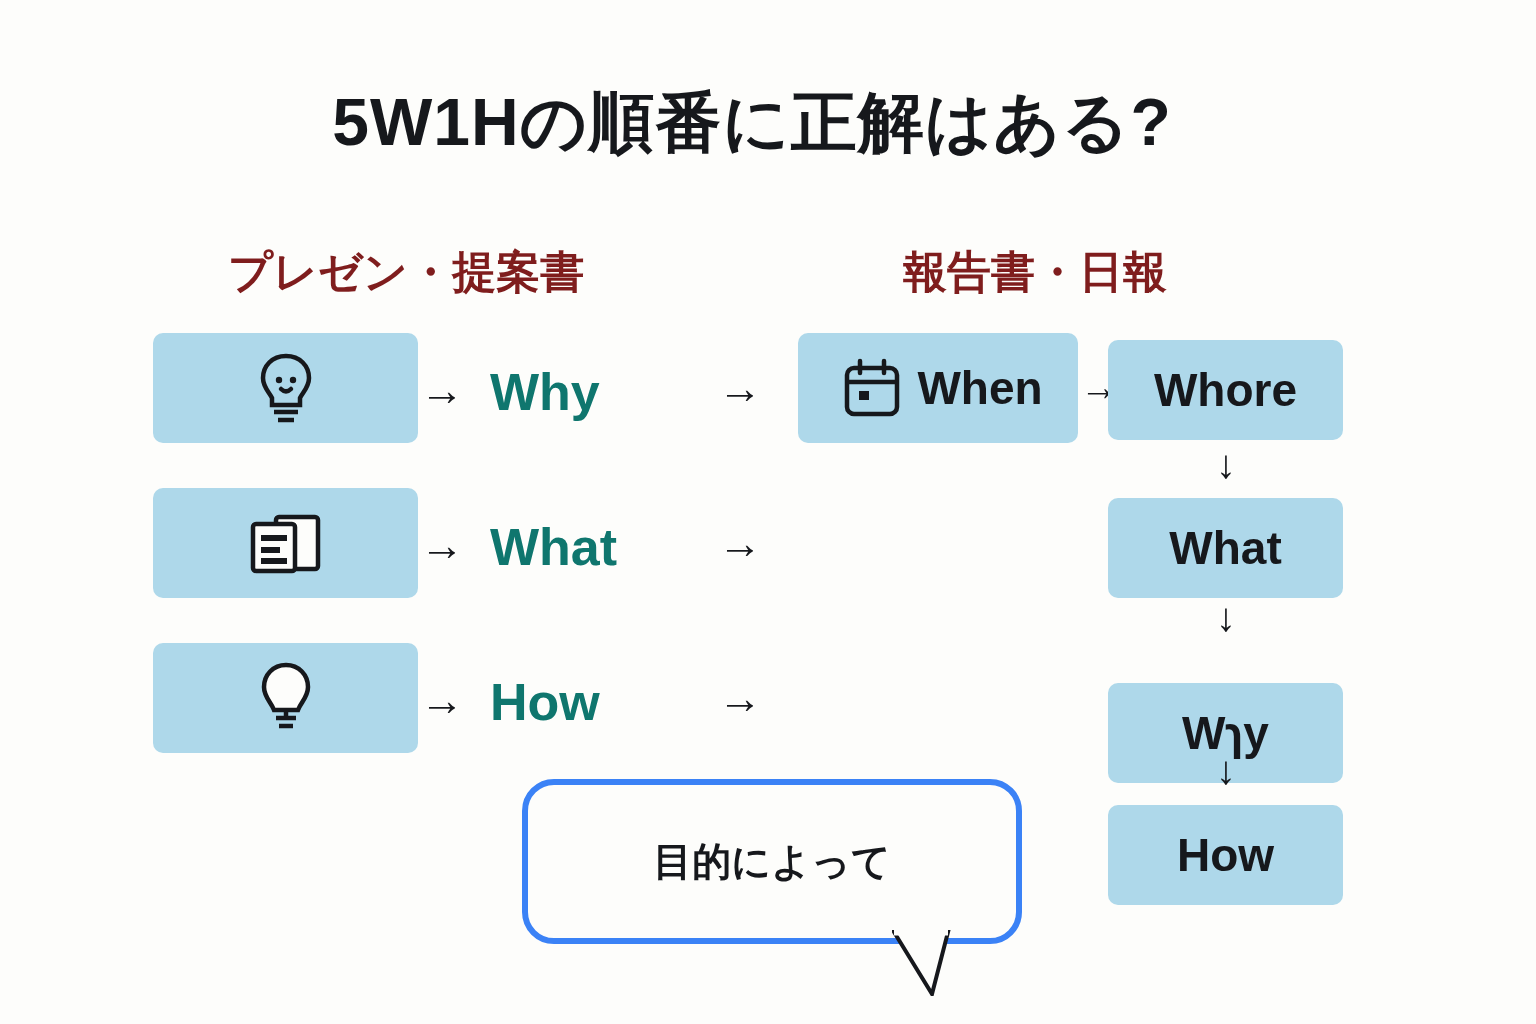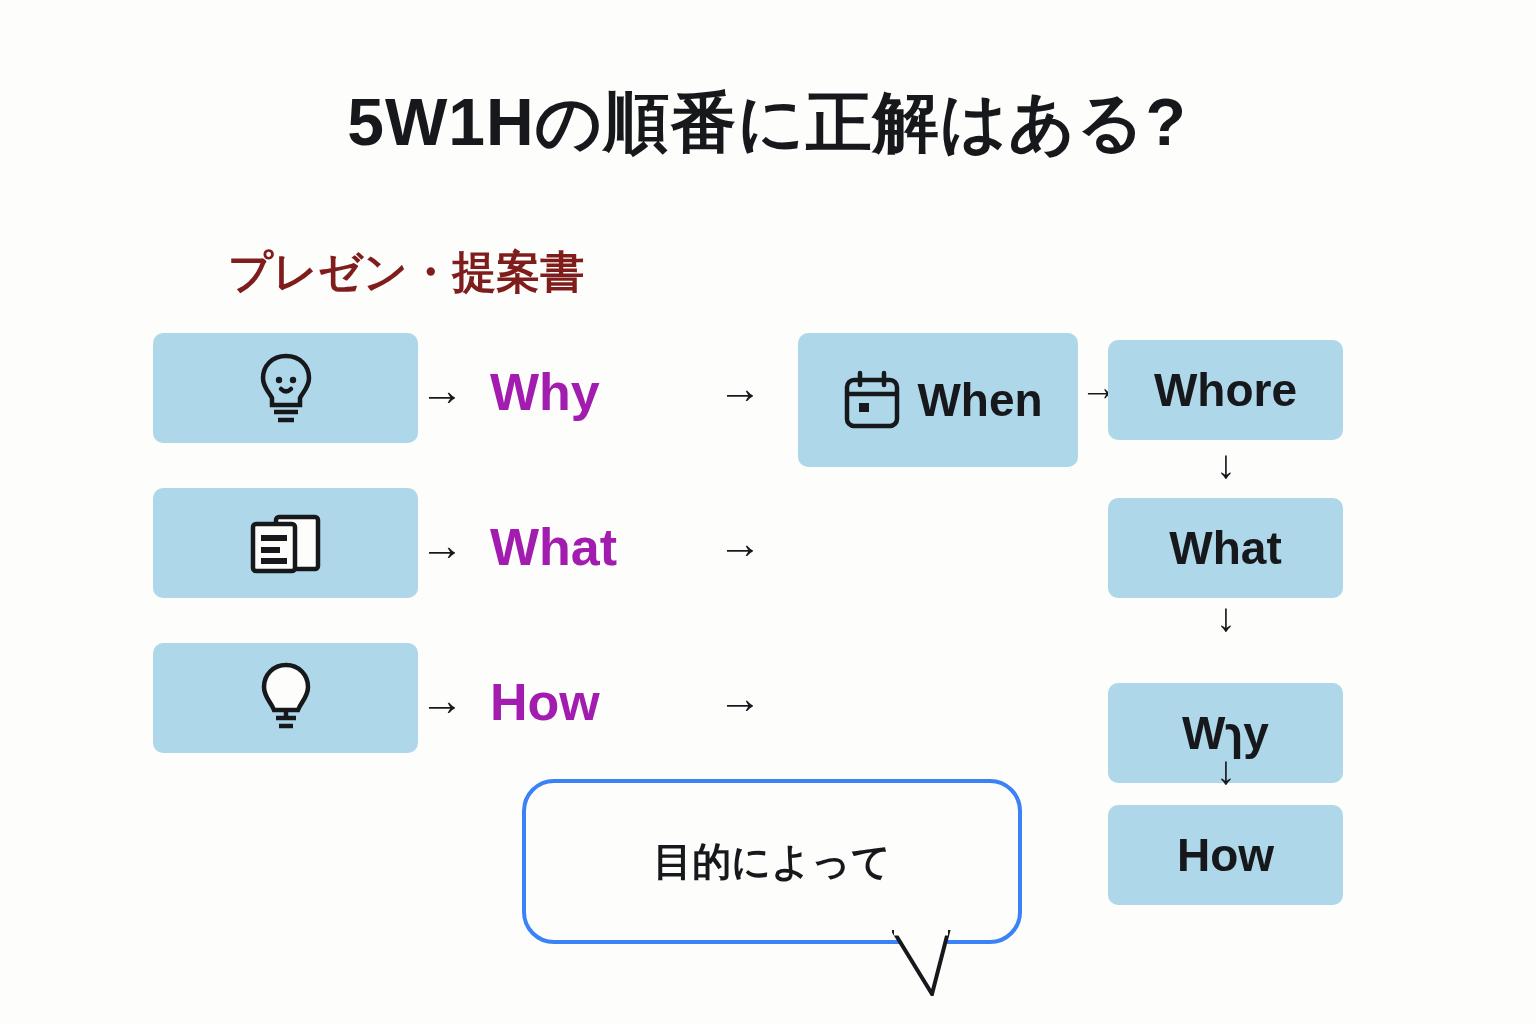--- a/index.html
+++ b/index.html
@@ -16,21 +16,21 @@
     position: relative;
   }
   .page {
     position: relative;
     width: 1536px;
     height: 1024px;
   }
   .title {
     position: absolute;
     top: 78px;
-    left: 15px;
+    left: 0;
     width: 1504px;
     text-align: center;
     font-size: 66px;
     font-weight: 700;
     letter-spacing: 1px;
     color: #16181c;
     white-space: nowrap;
   }
 
   
@@ -69,21 +69,21 @@
   }
   .chip-left.r1 { top: 333px; }
   .chip-left.r2 { top: 488px; }
   .chip-left.r3 { top: 643px; }
 
   .word-left {
     position: absolute;
     left: 490px;
     font-size: 52px;
     font-weight: 700;
-    color: #a21caf;
+    color: #0f766e;
     white-space: nowrap;
   }
   .word-left.r1 { top: 362px; }
   .word-left.r2 { top: 517px; }
   .word-left.r3 { top: 672px; }
 
   
   .arrow {
     position: absolute;
     font-size: 44px;
@@ -119,21 +119,21 @@
   }
   .ad1 { top: 444px; }
   .ad2 { top: 597px; }
   .ad3 { top: 750px; }
 
   
   .chip-when {
     left: 798px;
     top: 333px;
     width: 280px;
-    height: 134px;
+    height: 110px;
     gap: 14px;
     padding-left: 8px;
   }
 
   
   .chip-right {
     left: 1108px;
     width: 235px;
     height: 100px;
   }
@@ -142,21 +142,21 @@
   .chip-right.p3 { top: 683px; }
   .chip-right.p4 { top: 805px; }
 
   
   .bubble {
     position: absolute;
     left: 522px;
     top: 779px;
     width: 500px;
     height: 165px;
-    border: 4px solid #3b82f6;
+    border: 6px solid #3b82f6;
     border-radius: 32px;
     background: #fdfdfb;
     box-sizing: border-box;
     display: flex;
     flex-direction: column;
     align-items: center;
     justify-content: center;
   }
   .bubble-line {
     font-size: 39px;
@@ -222,20 +222,21 @@
         <line x1="21" y1="59" x2="41" y2="59"></line>
         <line x1="24" y1="67" x2="38" y2="67"></line>
         <line x1="31" y1="51" x2="31" y2="59"></line>
       </svg>
     </span>
   </div>
   <div class="arrow arr-l3">→</div>
   <div class="word-left r3">How</div>
   <div class="arrow arr-m3">→</div>
 
+  <div class="col-head right">報告書・日報</div>
 
   <div class="chip chip-when">
     <span>
       <svg class="icon-svg" width="62" height="64" viewBox="0 0 62 64" fill="none" stroke="#16181c" stroke-width="4.5">
         <rect x="6" y="12" width="50" height="46" rx="7"></rect>
         <line x1="6" y1="26" x2="56" y2="26"></line>
         <line x1="19" y1="5" x2="19" y2="17" stroke-linecap="round"></line>
         <line x1="43" y1="5" x2="43" y2="17" stroke-linecap="round"></line>
         <rect x="18" y="35" width="10" height="9" fill="#16181c" stroke="none"></rect>
       </svg>

